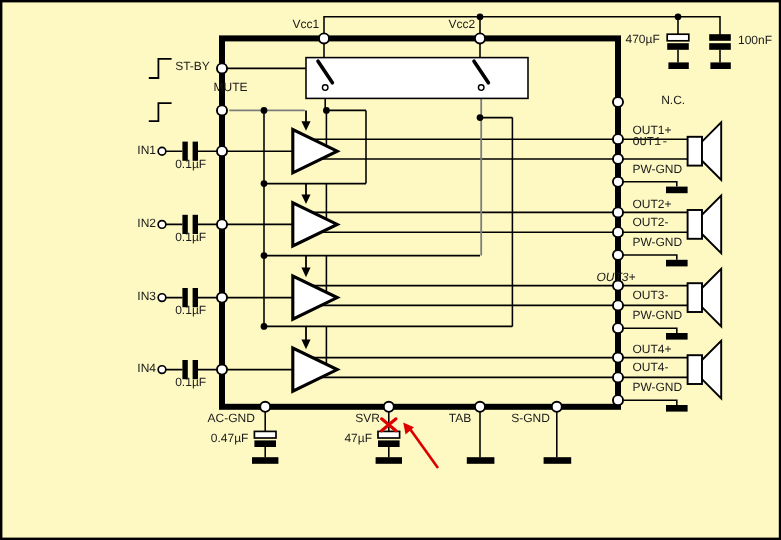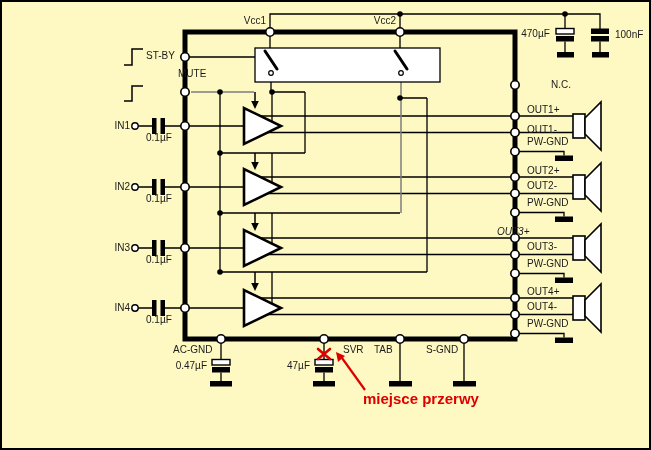--- a/index.html
+++ b/index.html
@@ -187,34 +187,33 @@
   <div class="lbl r" style="left:98px;top:179px;width:30px;">IN2</div>
   <div class="lbl" style="left:144px;top:191px;">0.1µF</div>
   <div class="lbl r" style="left:98px;top:240px;width:30px;">IN3</div>
   <div class="lbl" style="left:144px;top:252px;">0.1µF</div>
   <div class="lbl r" style="left:98px;top:300px;width:30px;">IN4</div>
   <div class="lbl" style="left:144px;top:312px;">0.1µF</div>
 
   <div class="lbl" style="left:525px;top:77px;margin-left:24px;">N.C.</div>
 
   <div class="lbl" style="left:525px;top:102px;">OUT1+</div>
-  <div class="lbl" style="left:525px;top:122px;">OUT1-</div>
+  <div class="lbl" style="left:525px;top:112px;font-family:Liberation Mono, monospace;">OUT1-</div>
   <div class="lbl" style="left:525px;top:134px;">PW-GND</div>
   <div class="lbl" style="left:525px;top:163px;">OUT2+</div>
   <div class="lbl" style="left:525px;top:178px;">OUT2-</div>
   <div class="lbl" style="left:525px;top:195px;">PW-GND</div>
   <div class="lbl" style="left:495px;top:224px;font-style:italic;">OUT3+</div>
   <div class="lbl" style="left:525px;top:239px;">OUT3-</div>
   <div class="lbl" style="left:525px;top:256px;">PW-GND</div>
   <div class="lbl" style="left:525px;top:284px;">OUT4+</div>
   <div class="lbl" style="left:525px;top:299px;">OUT4-</div>
   <div class="lbl" style="left:525px;top:316px;">PW-GND</div>
 
   <div class="lbl" style="left:171px;top:342px;">AC-GND</div>
   <div class="lbl r" style="left:165px;top:358px;width:40px;">0.47µF</div>
-  <div class="lbl" style="left:294px;top:342px;margin-left:47px;">SVR</div>
+  <div class="lbl" style="left:294px;top:342px;">SVR</div>
   <div class="lbl r" style="left:268px;top:358px;width:40px;">47µF</div>
   <div class="lbl" style="left:372px;top:342px;">TAB</div>
   <div class="lbl" style="left:424px;top:342px;">S-GND</div>
 
-  <div class="annot-lbl" style="left:361px;top:388px;color:#dd0000;">miejsce przerwy</div>
 
 </div>
 
 </body></html>

